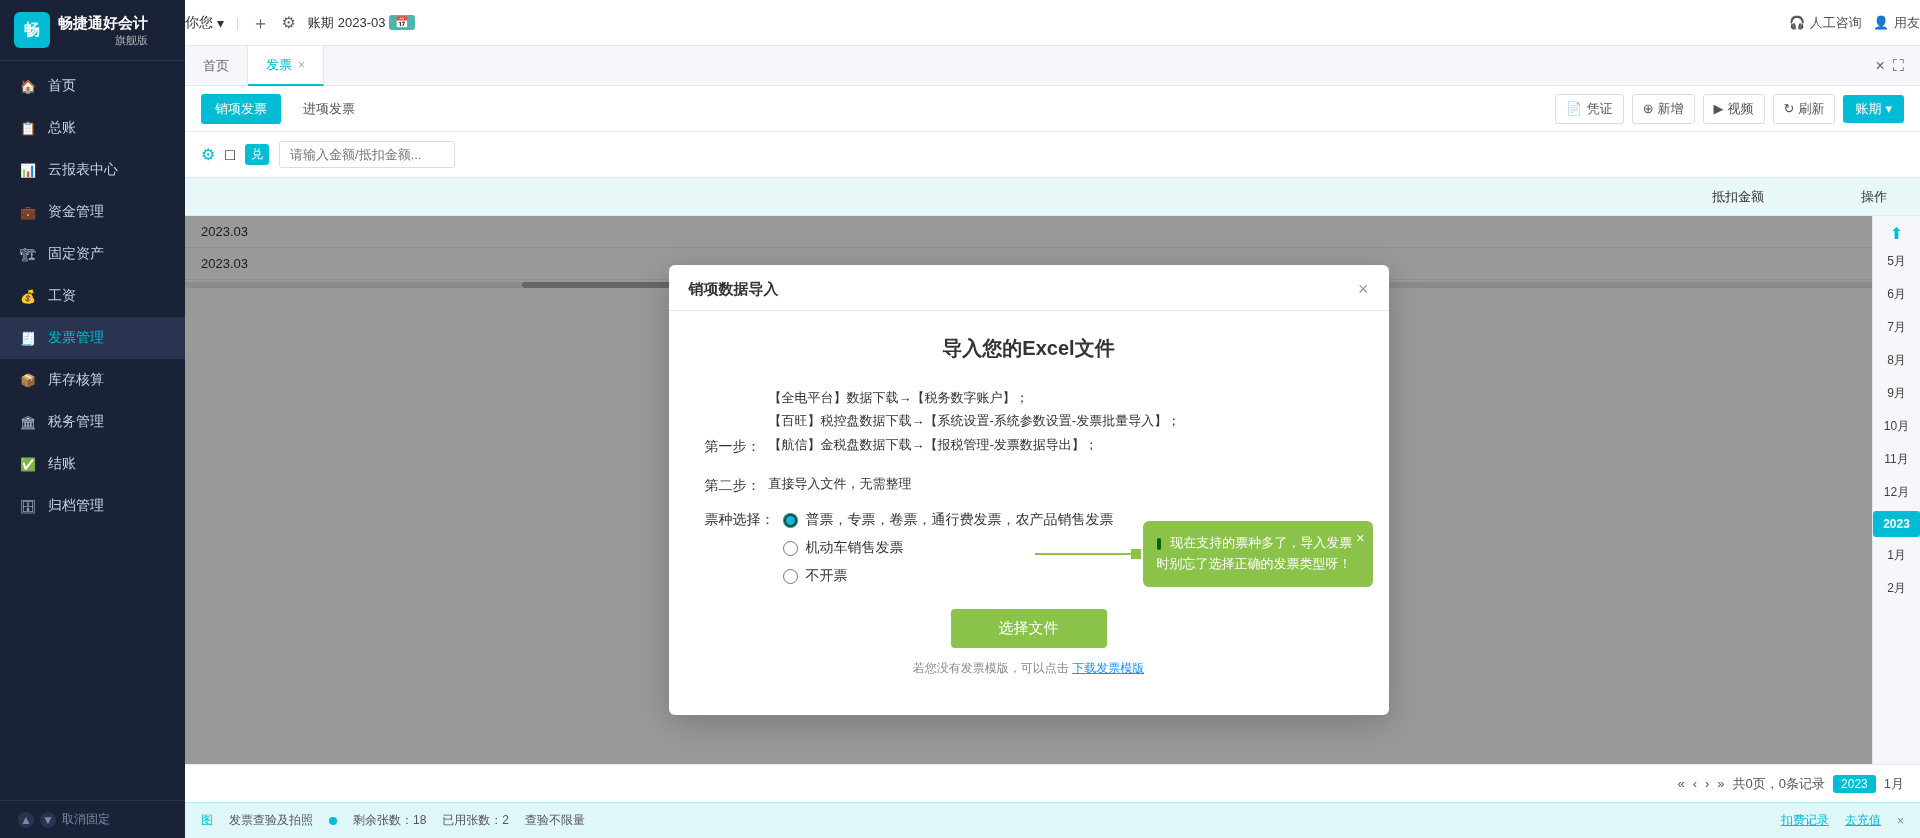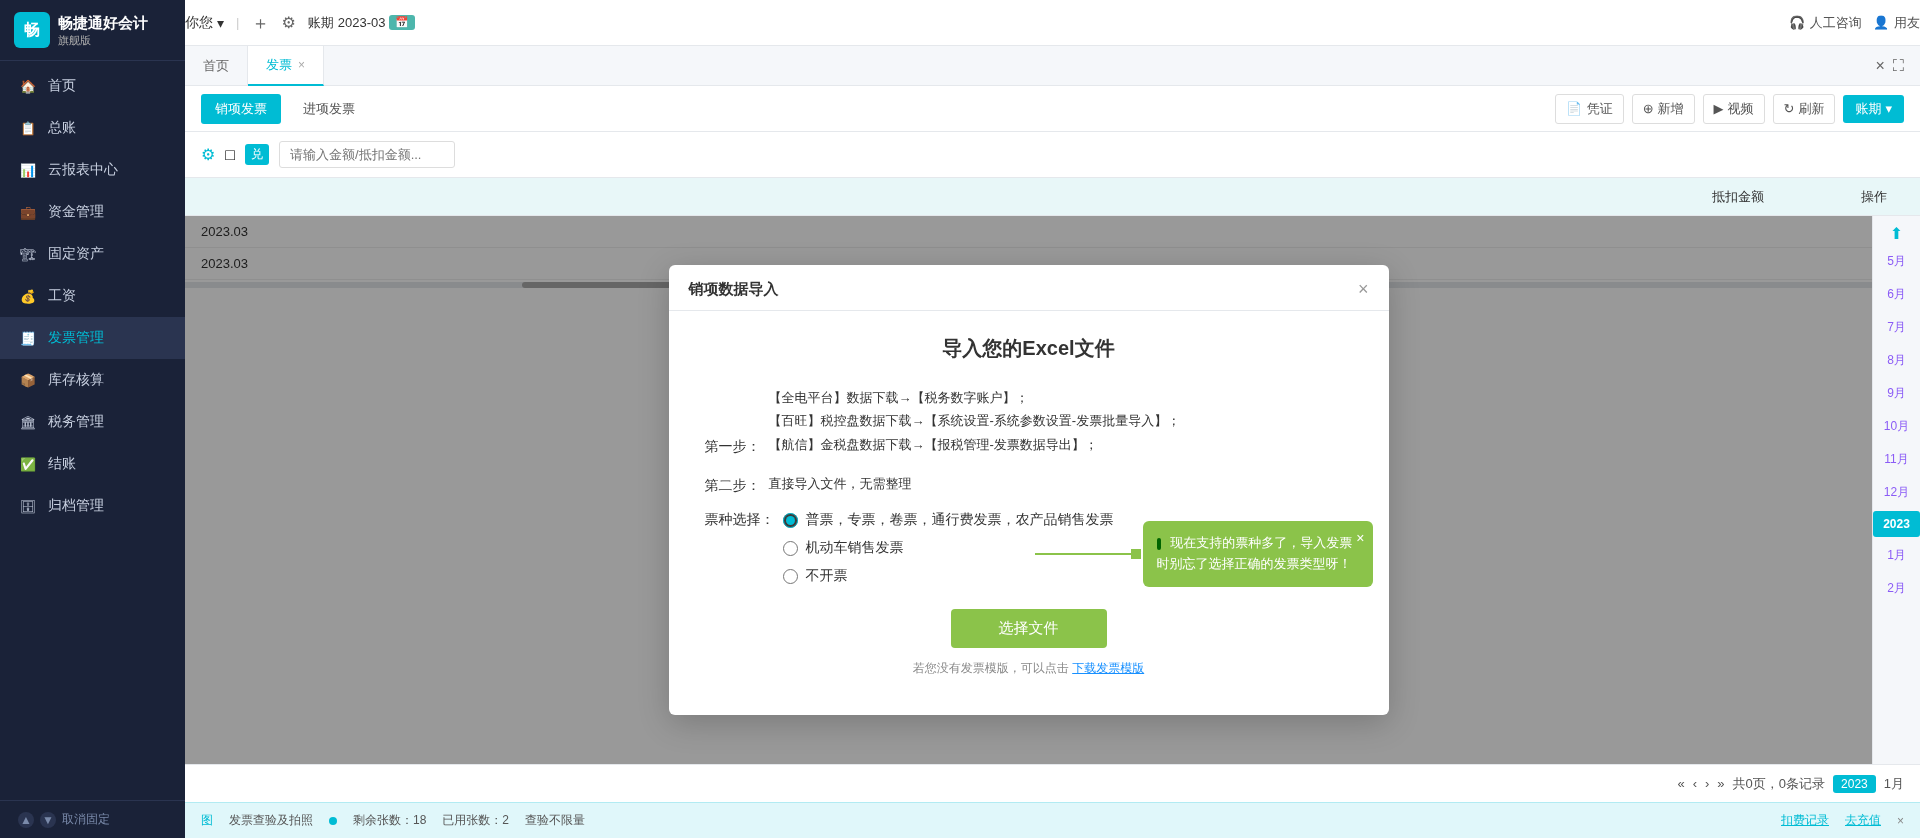--- a/index.html
+++ b/index.html
@@ -7,21 +7,21 @@
 
     
     .app-wrapper { display: flex; width: 1920px; height: 838px; overflow: hidden; }
 
     
     .sidebar { width: 185px; min-width: 185px; background: #1a2238; display: flex; flex-direction: column; height: 100%; }
     .sidebar-logo { display: flex; align-items: center; padding: 12px 14px; background: #1a2238; border-bottom: 1px solid #2a3450; min-height: 56px; }
     .sidebar-logo-icon { width: 36px; height: 36px; background: #00bcd4; border-radius: 6px; display: flex; align-items: center; justify-content: center; color: white; font-size: 16px; font-weight: bold; margin-right: 8px; flex-shrink: 0; }
     .sidebar-logo-text { color: white; font-size: 13px; line-height: 1.3; }
     .sidebar-logo-text .brand { font-size: 15px; font-weight: bold; color: #fff; }
-    .sidebar-logo-text .edition { font-size: 11px; color: #aaa; }
+    .sidebar-logo-text .edition { font-size: 11px; color: #aaa; text-align: right; }
     .sidebar-nav { flex: 1; overflow-y: auto; padding: 4px 0; }
     .sidebar-nav::-webkit-scrollbar { width: 0; }
     .nav-item { display: flex; align-items: center; padding: 11px 18px; color: #c8d0e0; cursor: pointer; transition: background 0.2s; }
     .nav-item.active { background: #2a3450; color: #00bcd4; }
     .nav-item .nav-icon { width: 20px; height: 20px; margin-right: 10px; display: flex; align-items: center; justify-content: center; flex-shrink: 0; }
     .nav-item .nav-label { font-size: 14px; }
     .sidebar-bottom { padding: 10px 18px; color: #7a8aaa; font-size: 12px; display: flex; align-items: center; gap: 6px; border-top: 1px solid #2a3450; }
     .scroll-btn { width: 16px; height: 16px; background: #2a3450; border-radius: 50%; display: flex; align-items: center; justify-content: center; cursor: pointer; }
 
     
@@ -59,21 +59,21 @@
 
     
     .table-header { height: 38px; background: #e8f7f8; display: flex; align-items: center; padding: 0 16px; border-bottom: 1px solid #e5e8ec; flex-shrink: 0; }
     .th { font-size: 13px; color: #333; font-weight: 500; }
     .th-amount { margin-left: auto; margin-right: 80px; }
     .th-op { width: 60px; text-align: center; }
     .main-content { flex: 1; background: #fff; overflow-y: auto; position: relative; }
 
     
     .right-panel { width: 48px; background: #f5f7fa; border-left: 1px solid #e5e8ec; display: flex; flex-direction: column; align-items: center; padding: 8px 0; gap: 4px; flex-shrink: 0; }
-    .right-month { font-size: 12px; color: #8b5cf6; padding: 6px 4px; text-align: center; cursor: pointer; width: 100%; display: flex; justify-content: center; }
+    .right-month { font-size: 12px; color: #404040; padding: 6px 4px; text-align: center; cursor: pointer; width: 100%; display: flex; justify-content: center; }
     .right-month.current { background: #00bcd4; color: white; border-radius: 3px; font-weight: bold; }
     .right-scroll-up { color: #00bcd4; cursor: pointer; font-size: 16px; }
 
     
     .bottom-bar { height: 36px; background: #e0f7fa; display: flex; align-items: center; padding: 0 16px; gap: 16px; font-size: 12px; color: #555; flex-shrink: 0; border-top: 1px solid #b2ebf2; }
     .bottom-bar-icon { color: #00bcd4; }
     .bottom-bar-link { color: #00bcd4; cursor: pointer; text-decoration: underline; }
     .bottom-bar-spacer { flex: 1; }
 
     

